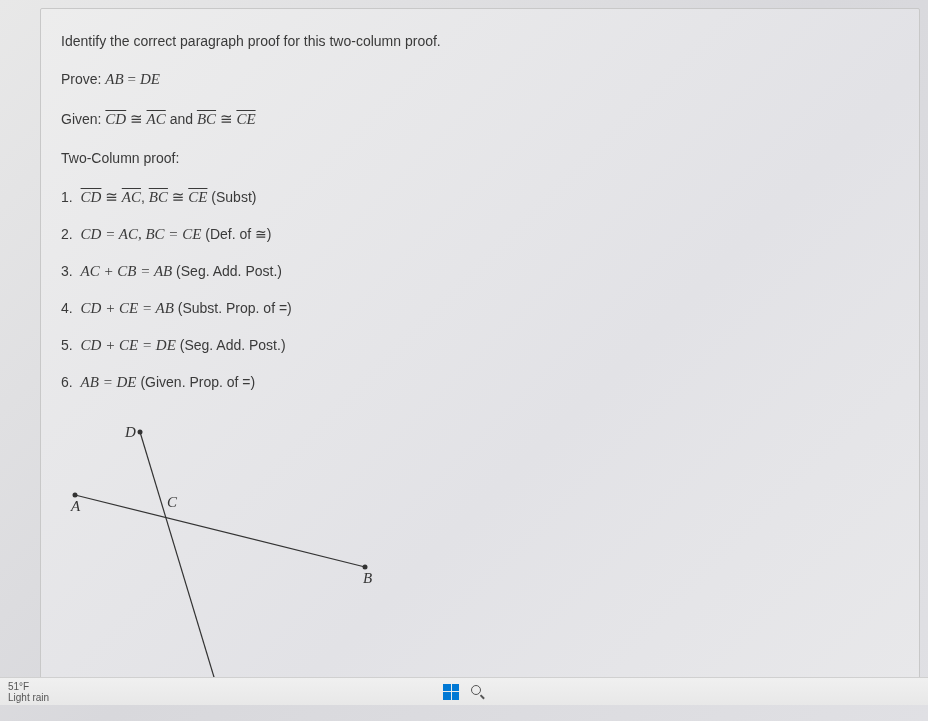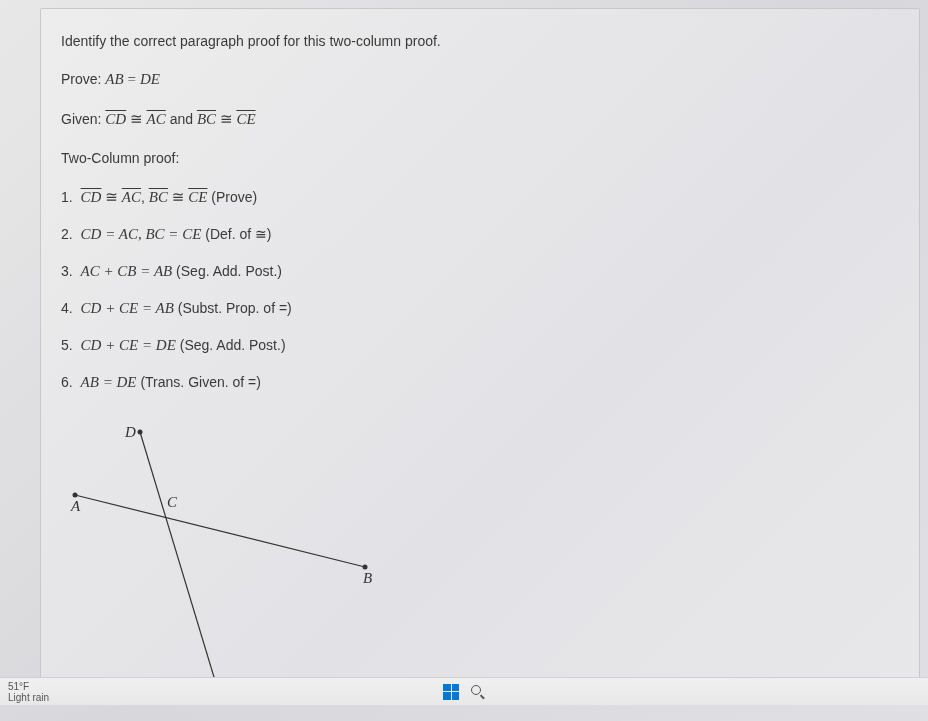--- a/index.html
+++ b/index.html
@@ -165,21 +165,21 @@
   <div class="line">Two-Column proof:</div>
 
   <div class="proof-step">
     <span class="step-num">1.</span>
     <span class="math overline">CD</span>
     <span class="math cong">≅</span>
     <span class="math overline">AC</span><span class="reason">, </span>
     <span class="math overline">BC</span>
     <span class="math cong">≅</span>
     <span class="math overline">CE</span>
-    <span class="reason">(Prove)</span>
+    <span class="reason">(Subst)</span>
   </div>
 
   <div class="proof-step">
     <span class="step-num">2.</span>
     <span class="math">CD = AC, BC = CE</span>
     <span class="reason">(Def. of ≅)</span>
   </div>
 
   <div class="proof-step">
     <span class="step-num">3.</span>
@@ -195,21 +195,21 @@
 
   <div class="proof-step">
     <span class="step-num">5.</span>
     <span class="math">CD + CE = DE</span>
     <span class="reason">(Seg. Add. Post.)</span>
   </div>
 
   <div class="proof-step">
     <span class="step-num">6.</span>
     <span class="math">AB = DE</span>
-    <span class="reason">(Trans. Given. of =)</span>
+    <span class="reason">(Given. Prop. of =)</span>
   </div>
 
   <svg class="diagram" viewBox="0 0 340 280">
     <line x1="20" y1="78" x2="310" y2="150" stroke="#333" stroke-width="1.2"></line>
     <line x1="85" y1="15" x2="165" y2="280" stroke="#333" stroke-width="1.2"></line>
     <circle cx="20" cy="78" r="2.5" fill="#333"></circle>
     <circle cx="85" cy="15" r="2.5" fill="#333"></circle>
     <circle cx="310" cy="150" r="2.5" fill="#333"></circle>
     <text x="16" y="94" font-family="Times New Roman" font-style="italic" font-size="15" fill="#333">A</text>
     <text x="308" y="166" font-family="Times New Roman" font-style="italic" font-size="15" fill="#333">B</text>

